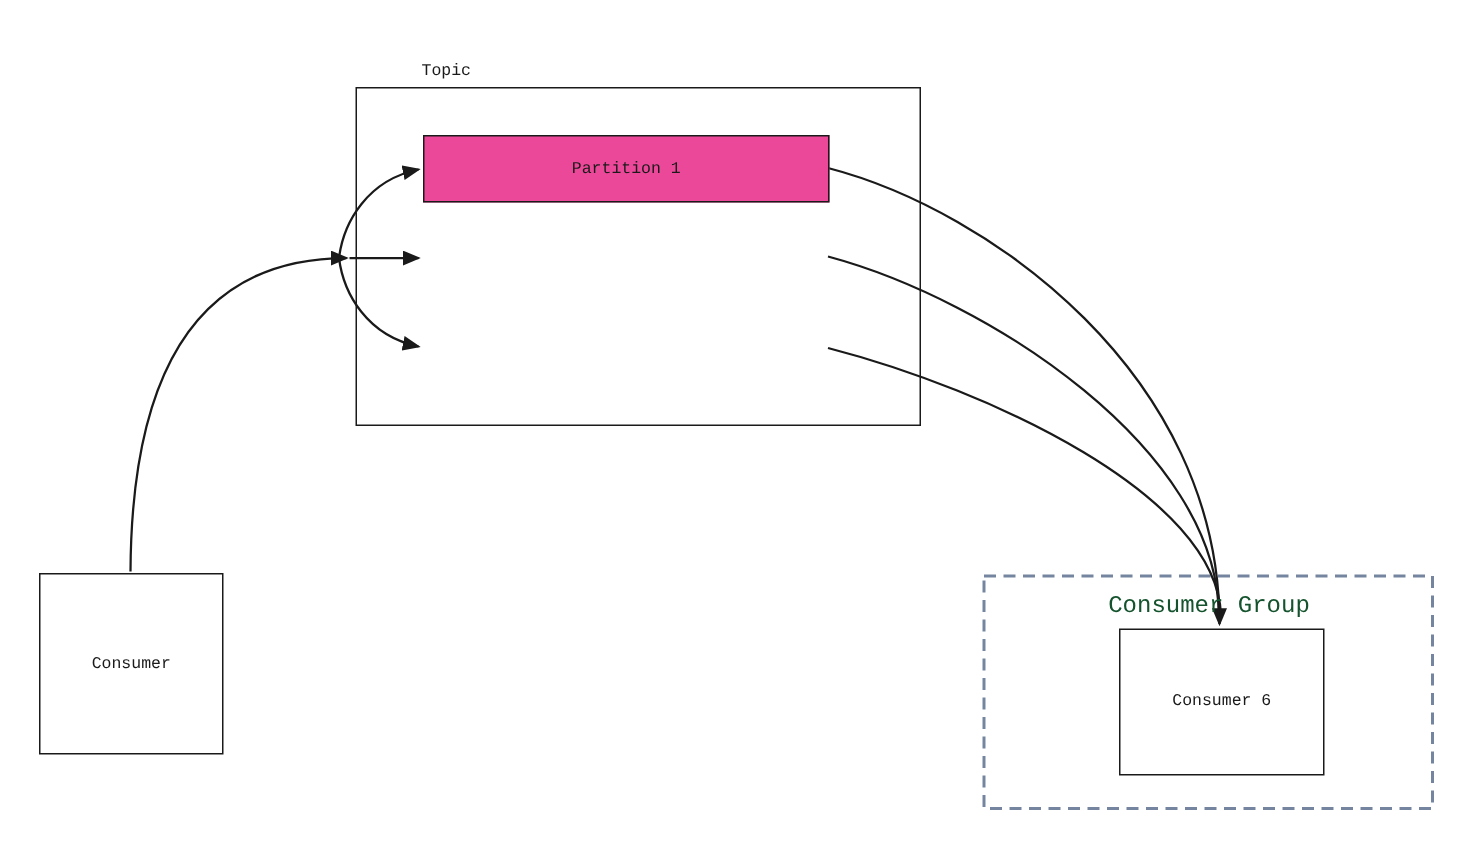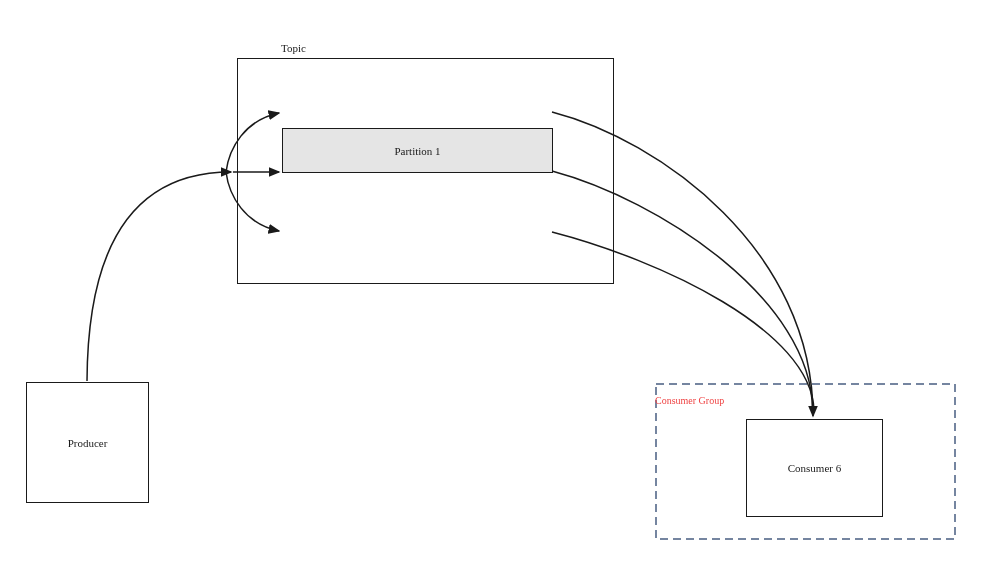--- a/index.html
+++ b/index.html
@@ -5,21 +5,21 @@
   html, body {
     margin: 0;
     padding: 0;
     background: #ffffff;
   }
   .canvas {
     position: relative;
     width: 989px;
     height: 567px;
     background: #ffffff;
-    font-family: Liberation Serif, serif;
+    font-family: Liberation Mono, monospace;
     color: #1a1a1a;
     overflow: hidden;
   }
   .arrow-layer {
     position: absolute;
     left: 0;
     top: 0;
     width: 989px;
     height: 567px;
   }
@@ -42,39 +42,40 @@
   }
   .topic-box { left: 237px; top: 58px; width: 377px; height: 226px; }
   .topic-label {
     position: absolute;
     left: 281px;
     top: 42px;
     font-size: 11px;
     color: #1a1a1a;
     white-space: nowrap;
   }
-  .partition { left: 282px; width: 271px; height: 45px; background: #e5e5e5; margin-top: 38px; }
+  .partition { left: 282px; width: 271px; height: 45px; background: #ec4899; }
   .partition-1 { top: 90px; }
   .partition-2 { top: 149px; }
   .partition-3 { top: 210px; }
   .producer-box { left: 26px; top: 382px; width: 123px; height: 121px; }
   .consumer-group {
     position: absolute;
     left: 655px;
     top: 383px;
     width: 302px;
     height: 157px;
   }
   .consumer-group-label {
     position: absolute;
     left: 0;
     top: 12px;
     width: 100%;
-    font-size: 10px;
-    color: #ef4444;
+    text-align: center;
+    font-size: 16px;
+    color: #14532d;
     white-space: nowrap;
   }
   .consumer-1-box { left: 746px; top: 419px; width: 137px; height: 98px; }
 </style>
 </head>
 <body>
 
 <div class="canvas">
 
   <svg class="arrow-layer" viewBox="0 0 989 567" xmlns="http://www.w3.org/2000/svg">
@@ -98,21 +99,21 @@
   </svg>
 
   <div class="topic-label">Topic</div>
   <div class="container-box topic-box"></div>
 
   <div class="node partition partition-1">
     <span>Partition 1</span>
   </div>
 
   <div class="node producer-box">
-    <span>Producer</span>
+    <span>Consumer</span>
   </div>
 
   <div class="consumer-group">
     <div class="consumer-group-label">Consumer Group</div>
   </div>
   <div class="node consumer-1-box">
     <span>Consumer 6</span>
   </div>
 
 </div>

